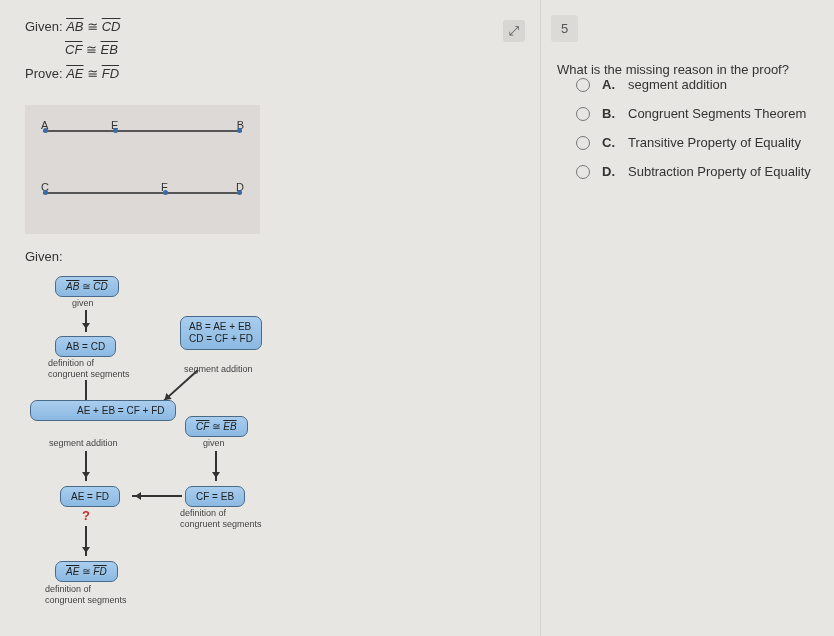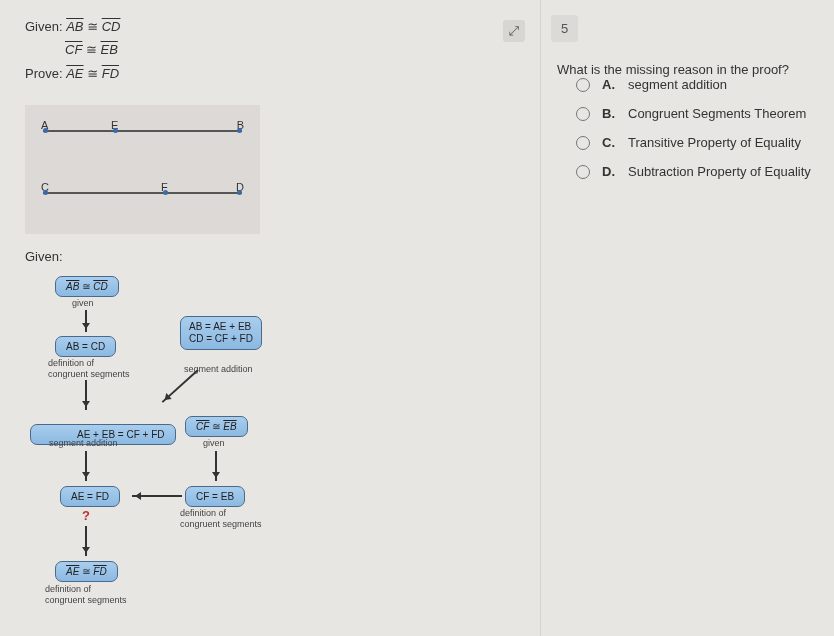--- a/index.html
+++ b/index.html
@@ -134,21 +134,21 @@
     <div class="arrow v" style="left:60px; top:34px; height:22px;"></div>
 
     <div class="box" style="left:30px; top:60px;">AB = CD</div>
     <div class="reason" style="left:23px; top:82px; width:85px;"><span>definition of</span><br><span>congruent segments</span></div>
 
     <div class="box" style="left:155px; top:40px; line-height:1.2; padding:4px 8px;"><span>AB = AE + EB</span><br><span>CD = CF + FD</span></div>
     <div class="reason" style="left:159px; top:88px;">segment addition</div>
     <div class="arrow v" style="left:60px; top:104px; height:30px;"></div>
     <div class="diag2" style="left:172px; top:94px; height:48px; transform:rotate(48deg);"></div>
 
-    <div class="box" style="left:5px; top:148px;padding-left:46px;">AE + EB = CF + FD</div>
+    <div class="box" style="left:5px; top:124px;padding-left:46px;">AE + EB = CF + FD</div>
     <div class="reason" style="left:24px; top:162px;">segment addition</div>
 
     <div class="box" style="left:160px; top:140px;">
       <span class="overline">CF</span>
       <span>≅</span>
       <span class="overline">EB</span>
     </div>
     <div class="reason" style="left:178px; top:162px;">given</div>
     <div class="arrow v" style="left:60px; top:175px; height:30px;"></div>
     <div class="arrow v" style="left:190px; top:175px; height:30px;"></div>

